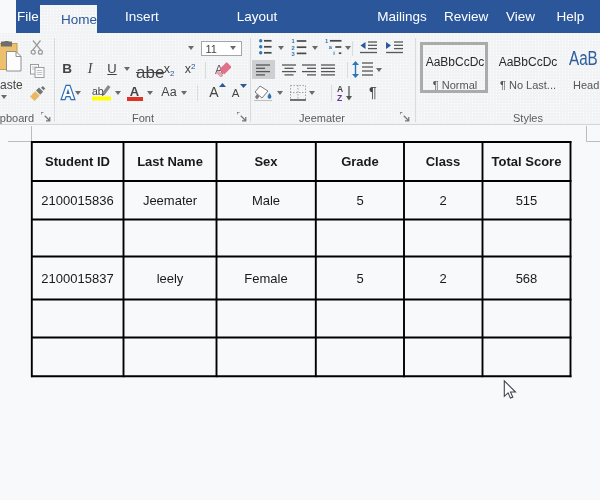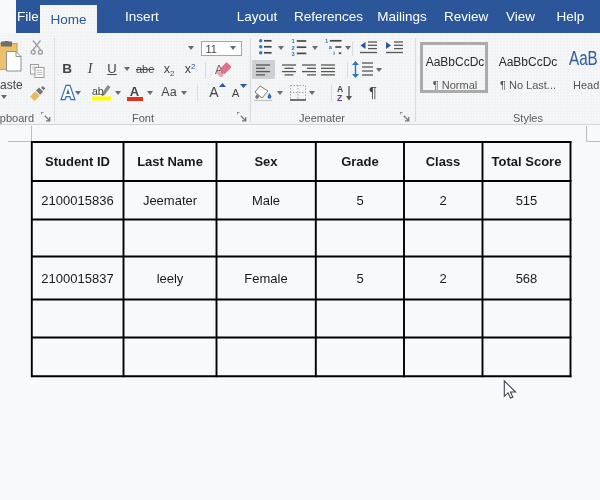--- a/index.html
+++ b/index.html
@@ -3,39 +3,38 @@
 <meta charset="utf-8">
 <style>
 * { margin:0; padding:0; box-sizing:border-box; }
 html,body { width:600px; height:500px; overflow:hidden; }
 body { font-family:"Liberation Sans", sans-serif; }
 #app { position:relative; width:600px; height:500px; overflow:hidden; background:#f8f9fa; }
 .abs { position:absolute; }
 
 #tabbar { position:absolute; left:16px; top:0; width:600px; height:33px; background:#2b579a;padding-left:48px; }
 .tab { position:absolute; top:0; height:33px; line-height:34px; color:#fff; font-size:13.5px; text-align:center; }
-#hometab { position:absolute; left:40px; top:5px; width:57px; height:28px; background-color:#f2f3f4; background-image:radial-gradient(circle, rgba(255,255,255,0.95) 0.75px, rgba(255,255,255,0) 0.85px); background-size:3px 3px; color:#2b579a; font-size:13.5px; text-align:center; line-height:29px; }
+#hometab { position:absolute; left:40px; top:5px; width:57px; height:28px; background-color:#f2f3f4; background-image:radial-gradient(circle, rgba(255,255,255,0.95) 0.75px, rgba(255,255,255,0) 0.85px); background-size:3px 3px; color:#2b579a; font-size:13.5px; text-align:right; line-height:29px; }
 
 #ribbon { position:absolute; left:0; top:33px; width:600px; height:91.5px; background-color:#f2f3f4; background-image:radial-gradient(circle, rgba(255,255,255,0.95) 0.75px, rgba(255,255,255,0) 0.85px); background-size:3px 3px; border-bottom:1px solid #d5d5d5; }
 .gsep { position:absolute; top:5px; width:1px; height:84px; background:#dadbdc; }
 .glabel { position:absolute; top:78px; height:14px; line-height:14px; font-size:11px; color:#5c5c5c; text-align:center; }
 .launch { position:absolute; width:10px; height:10px; }
 .cbox { position:absolute; background:#fff; border:1px solid #a5a6aa; color:#444; font-size:11.5px; }
 .darr { position:absolute; width:0; height:0; border-left:3px solid transparent; border-right:3px solid transparent; border-top:4px solid #6a6a6a; }
 .icontxt { position:absolute; color:#444; }
 </style>
 </head>
 <body>
 <div id="app">
 
   <div id="tabbar">
     <div class="tab" style="left:-2px;width:28px;">File</div>
     <div class="tab" style="left:103px;width:46px;">Insert</div>
     <div class="tab" style="left:216px;width:50px;">Layout</div>
-    <div class="tab" style="left:278px;width:66px;">References</div>
     <div class="tab" style="left:356px;width:60px;">Mailings</div>
     <div class="tab" style="left:428px;width:44px;">Review</div>
     <div class="tab" style="left:488px;width:33px;">View</div>
     <div class="tab" style="left:538px;width:33px;">Help</div>
     <svg class="abs" style="left:582px;top:7px;" width="18" height="23" viewBox="0 0 18 23">
       <circle cx="8.5" cy="8" r="5.7" fill="none" stroke="#fff" stroke-width="1.3"></circle>
       <path d="M6.6 13.4 L6.6 17.5 L10.4 17.5 L10.4 13.4" fill="none" stroke="#fff" stroke-width="1.3"></path>
       <line x1="6.2" y1="19.5" x2="10.8" y2="19.5" stroke="#fff" stroke-width="1.2"></line>
     </svg>
   </div>
@@ -79,21 +78,21 @@
     <div class="gsep" style="left:54px;"></div>
 
     <div class="darr" style="left:188px;top:12.5px;"></div>
     <div class="cbox" style="left:200.5px;top:7.5px;width:41px;height:15px;line-height:14px;padding-left:4px;font-size:11px;">11</div>
     <div class="darr" style="left:230px;top:12.5px;"></div>
 
     <div class="icontxt" style="left:60px;top:28px;width:14px;font-size:13.5px;font-weight:bold;text-align:center;">B</div>
     <div class="icontxt" style="left:84px;top:28px;width:12px;font-size:14px;font-style:italic;font-family:'Liberation Serif',serif;text-align:center;">I</div>
     <div class="icontxt" style="left:105px;top:28px;width:14px;font-size:13px;text-decoration:underline;text-align:center;">U</div>
     <div class="darr" style="left:124px;top:34px;"></div>
-    <div class="icontxt" style="left:136px;top:30px;width:22px;font-size:11px;text-decoration:line-through;">abe</div>
+    <div class="icontxt" style="left:136px;top:30px;width:22px;font-size:17px;text-decoration:line-through;text-align:center;">abe</div>
     <div class="icontxt" style="left:162px;top:29px;width:14px;font-size:12.5px;text-align:center;">x<span style="font-size:8px;color:#2b579a;vertical-align:-2.5px;">2</span></div>
     <div class="icontxt" style="left:183px;top:29px;width:14px;font-size:12.5px;text-align:center;">x<span style="font-size:8px;color:#2b579a;vertical-align:4px;">2</span></div>
     <div class="gsep" style="left:205px;top:29px;height:17px;"></div>
     <svg class="abs" style="left:214px;top:29px;" width="17" height="15" viewBox="0 0 17 15">
       <text x="1" y="12" font-size="12" fill="#555" font-family="Liberation Sans">A</text>
       <g transform="translate(4.5,13.2) rotate(-45)">
         <rect x="4.6" y="-3.6" width="10.5" height="7.2" rx="1" fill="#e0718a"></rect>
         <rect x="0" y="-3.6" width="3.6" height="7.2" rx="1" fill="#e8a2b2"></rect>
       </g>
     </svg>

